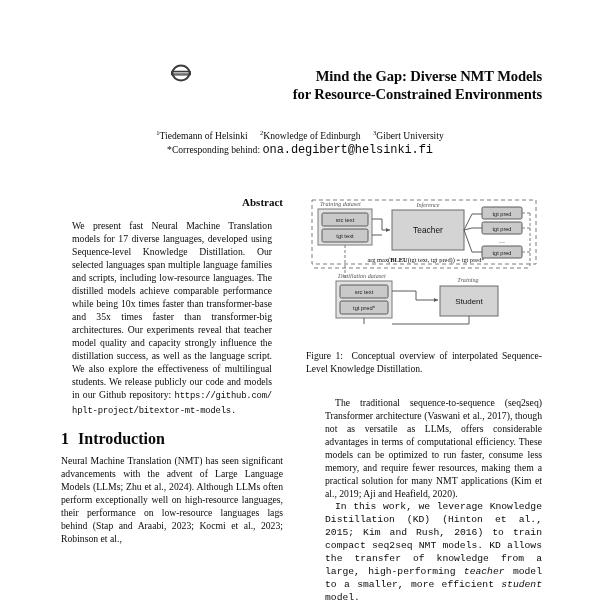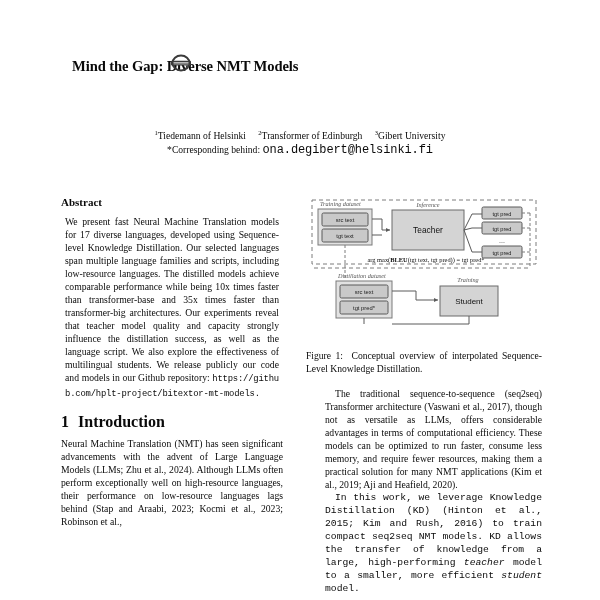--- a/index.html
+++ b/index.html
@@ -19,23 +19,23 @@
     width: 600px;
     height: 600px;
     background: #ffffff;
     box-sizing: border-box;
   }
 
   
   .title-block {
     position: absolute;
     left: 58px;
-    top: 58px;
+    top: 68px;
     width: 484px;
-    text-align: left;
+    text-align: right;
   }
   .title-row {
     position: relative;
     display: block;
   }
   .logo-icon {
     position: absolute;
     left: 112px;
     top: -6px;
     width: 22px;
@@ -91,31 +91,31 @@
     width: 222px;
   }
   .col-right {
     position: absolute;
     left: 306px;
     top: 196px;
     width: 236px;
   }
 
   .abstract-head {
-    text-align: left;
+    text-align: right;
     font-weight: bold;
     font-size: 11px;
     margin: 0 0 7px 0;
   }
   .abstract-body {
     font-size: 9.7px;
     line-height: 13.0px;
     text-align: justify;
     text-justify: inter-word;
-    margin: 4px;
+    margin: 11px;
     hyphens: manual;
   }
   .abstract-body .url {
     font-family: "Liberation Mono", "DejaVu Sans Mono", monospace;
     font-size: 8.9px;
     letter-spacing: -0.2px;
     word-break: break-all;
   }
 
   .section-head {
@@ -131,21 +131,21 @@
     text-align: justify;
     margin: 0;
   }
   .body-p.indent { text-indent: 10px; margin-left: 19px; }
   .body-p + .body-p { margin-top: 0; font-family: Liberation Mono, monospace; }
 
   .fig-caption {
     font-size: 9.6px;
     line-height: 12.6px;
     text-align: justify;
-    margin: 0 0 12px 0;
+    margin: 0 0 21px 0;
   }
 
   
   .figure-wrap {
     position: relative;
     width: 236px;
     height: 148px;
     margin: 0 0 6px 0;
   }
   .figure-wrap svg { display: block; }
@@ -160,28 +160,29 @@
       <span class="logo-icon">
         <svg viewBox="0 0 44 44" width="22" height="22" aria-hidden="true">
           <ellipse cx="22" cy="22" rx="17" ry="15" fill="none" stroke="#3b3b3b" stroke-width="4"></ellipse>
           <rect x="2" y="17.5" width="40" height="9.5" rx="2" fill="#3b3b3b"></rect>
           <rect x="7" y="20" width="30" height="1.3" fill="#ffffff"></rect>
           <rect x="7" y="23.2" width="30" height="1.3" fill="#ffffff"></rect>
         </svg>
       </span>
       <h1 class="paper-title">
         <span>Mind the Gap: Diverse NMT Models</span><br>
+        <span>for Resource-Constrained Environments</span>
       </h1>
     </div>
   </div>
 
   <div class="authors">
     <div class="affils">
       <sup>1</sup><span>Tiedemann of Helsinki</span><span class="gap"></span>
-      <sup>2</sup><span>Transformer of Edinburgh</span><span class="gap"></span>
+      <sup>2</sup><span>Knowledge of Edinburgh</span><span class="gap"></span>
       <sup>3</sup><span>Gibert University</span>
     </div>
     <div class="corresponding">
       <span>*Corresponding behind:</span>
       <span class="mono">ona.degibert@helsinki.fi</span>
     </div>
   </div>
 
   <div class="col-left">
     <div class="abstract-head">Abstract</div>

